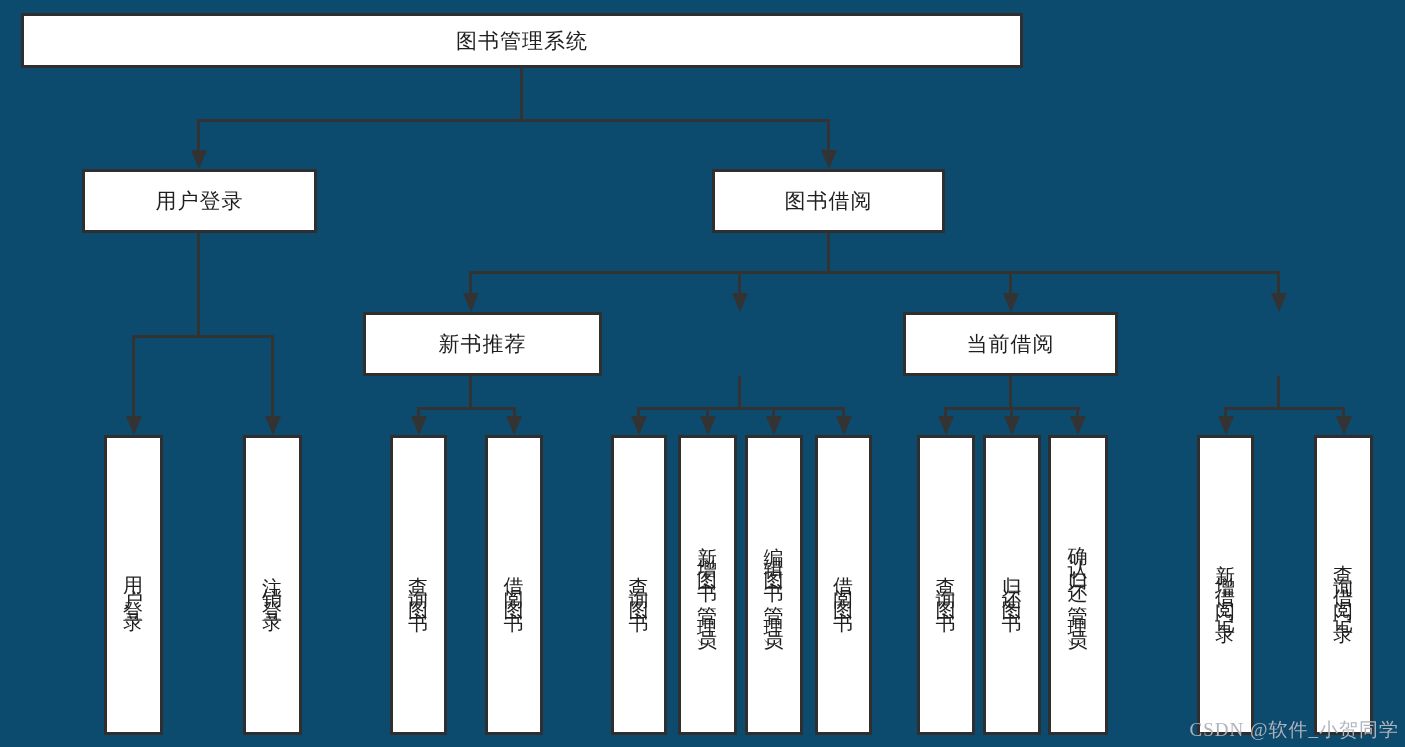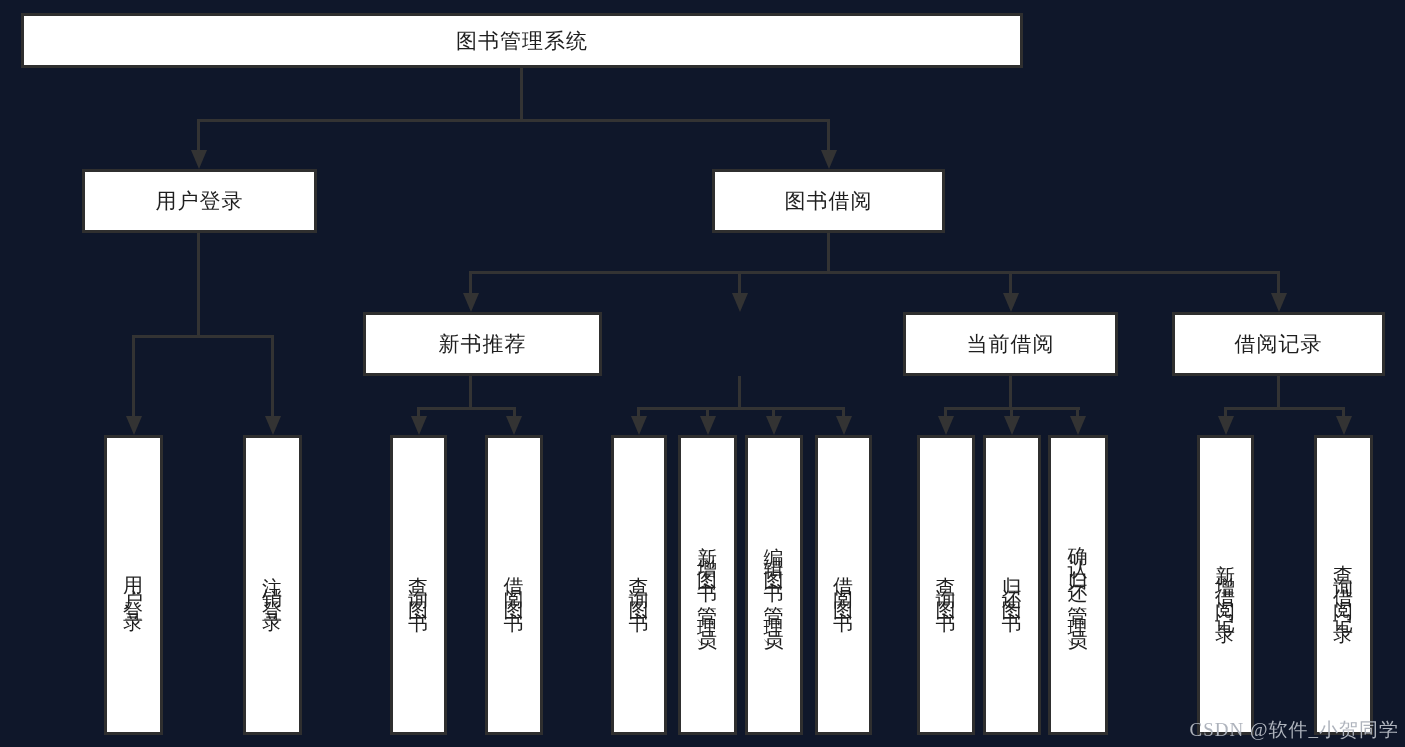--- a/index.html
+++ b/index.html
@@ -1,17 +1,17 @@
 <!DOCTYPE html>
 <html><head>
 <meta charset="utf-8">
 <style>
   html,body{margin:0;padding:0;background:#ffffff;}
   .canvas{
-    position:relative;width:1405px;height:747px;background:#0f172a;overflow:hidden;
+    position:relative;width:1405px;height:747px;background:#0c4a6e;overflow:hidden;
     font-family:"Liberation Sans","DejaVu Sans",sans-serif;color:#1f1f1f;
   }
   .box{
     position:absolute;border:3px solid #2f2f2f;background:#ffffff;box-sizing:border-box;
     display:flex;align-items:center;justify-content:center;
   }
   .box.h span{font-size:21px;letter-spacing:1px;white-space:nowrap;}
   .box.v span{
     writing-mode:vertical-rl;text-orientation:mixed;
     font-size:20px;line-height:1;letter-spacing:12px;white-space:nowrap;
@@ -45,23 +45,20 @@
 
   <div class="box h" style="left:363px;top:312px;width:239px;height:64px">
     <span>新书推荐</span>
   </div>
 
 
   <div class="box h" style="left:903px;top:312px;width:215px;height:64px">
     <span>当前借阅</span>
   </div>
 
-  <div class="box h" style="left:1172px;top:312px;width:213px;height:64px">
-    <span>借阅记录</span>
-  </div>
 
   <div class="box v" style="left:104px;top:435px;width:59px;height:300px">
     <span>用户登录</span>
   </div>
 
   <div class="box v" style="left:243px;top:435px;width:59px;height:300px">
     <span>注销登录</span>
   </div>
 
   <div class="box v" style="left:390px;top:435px;width:57px;height:300px">

